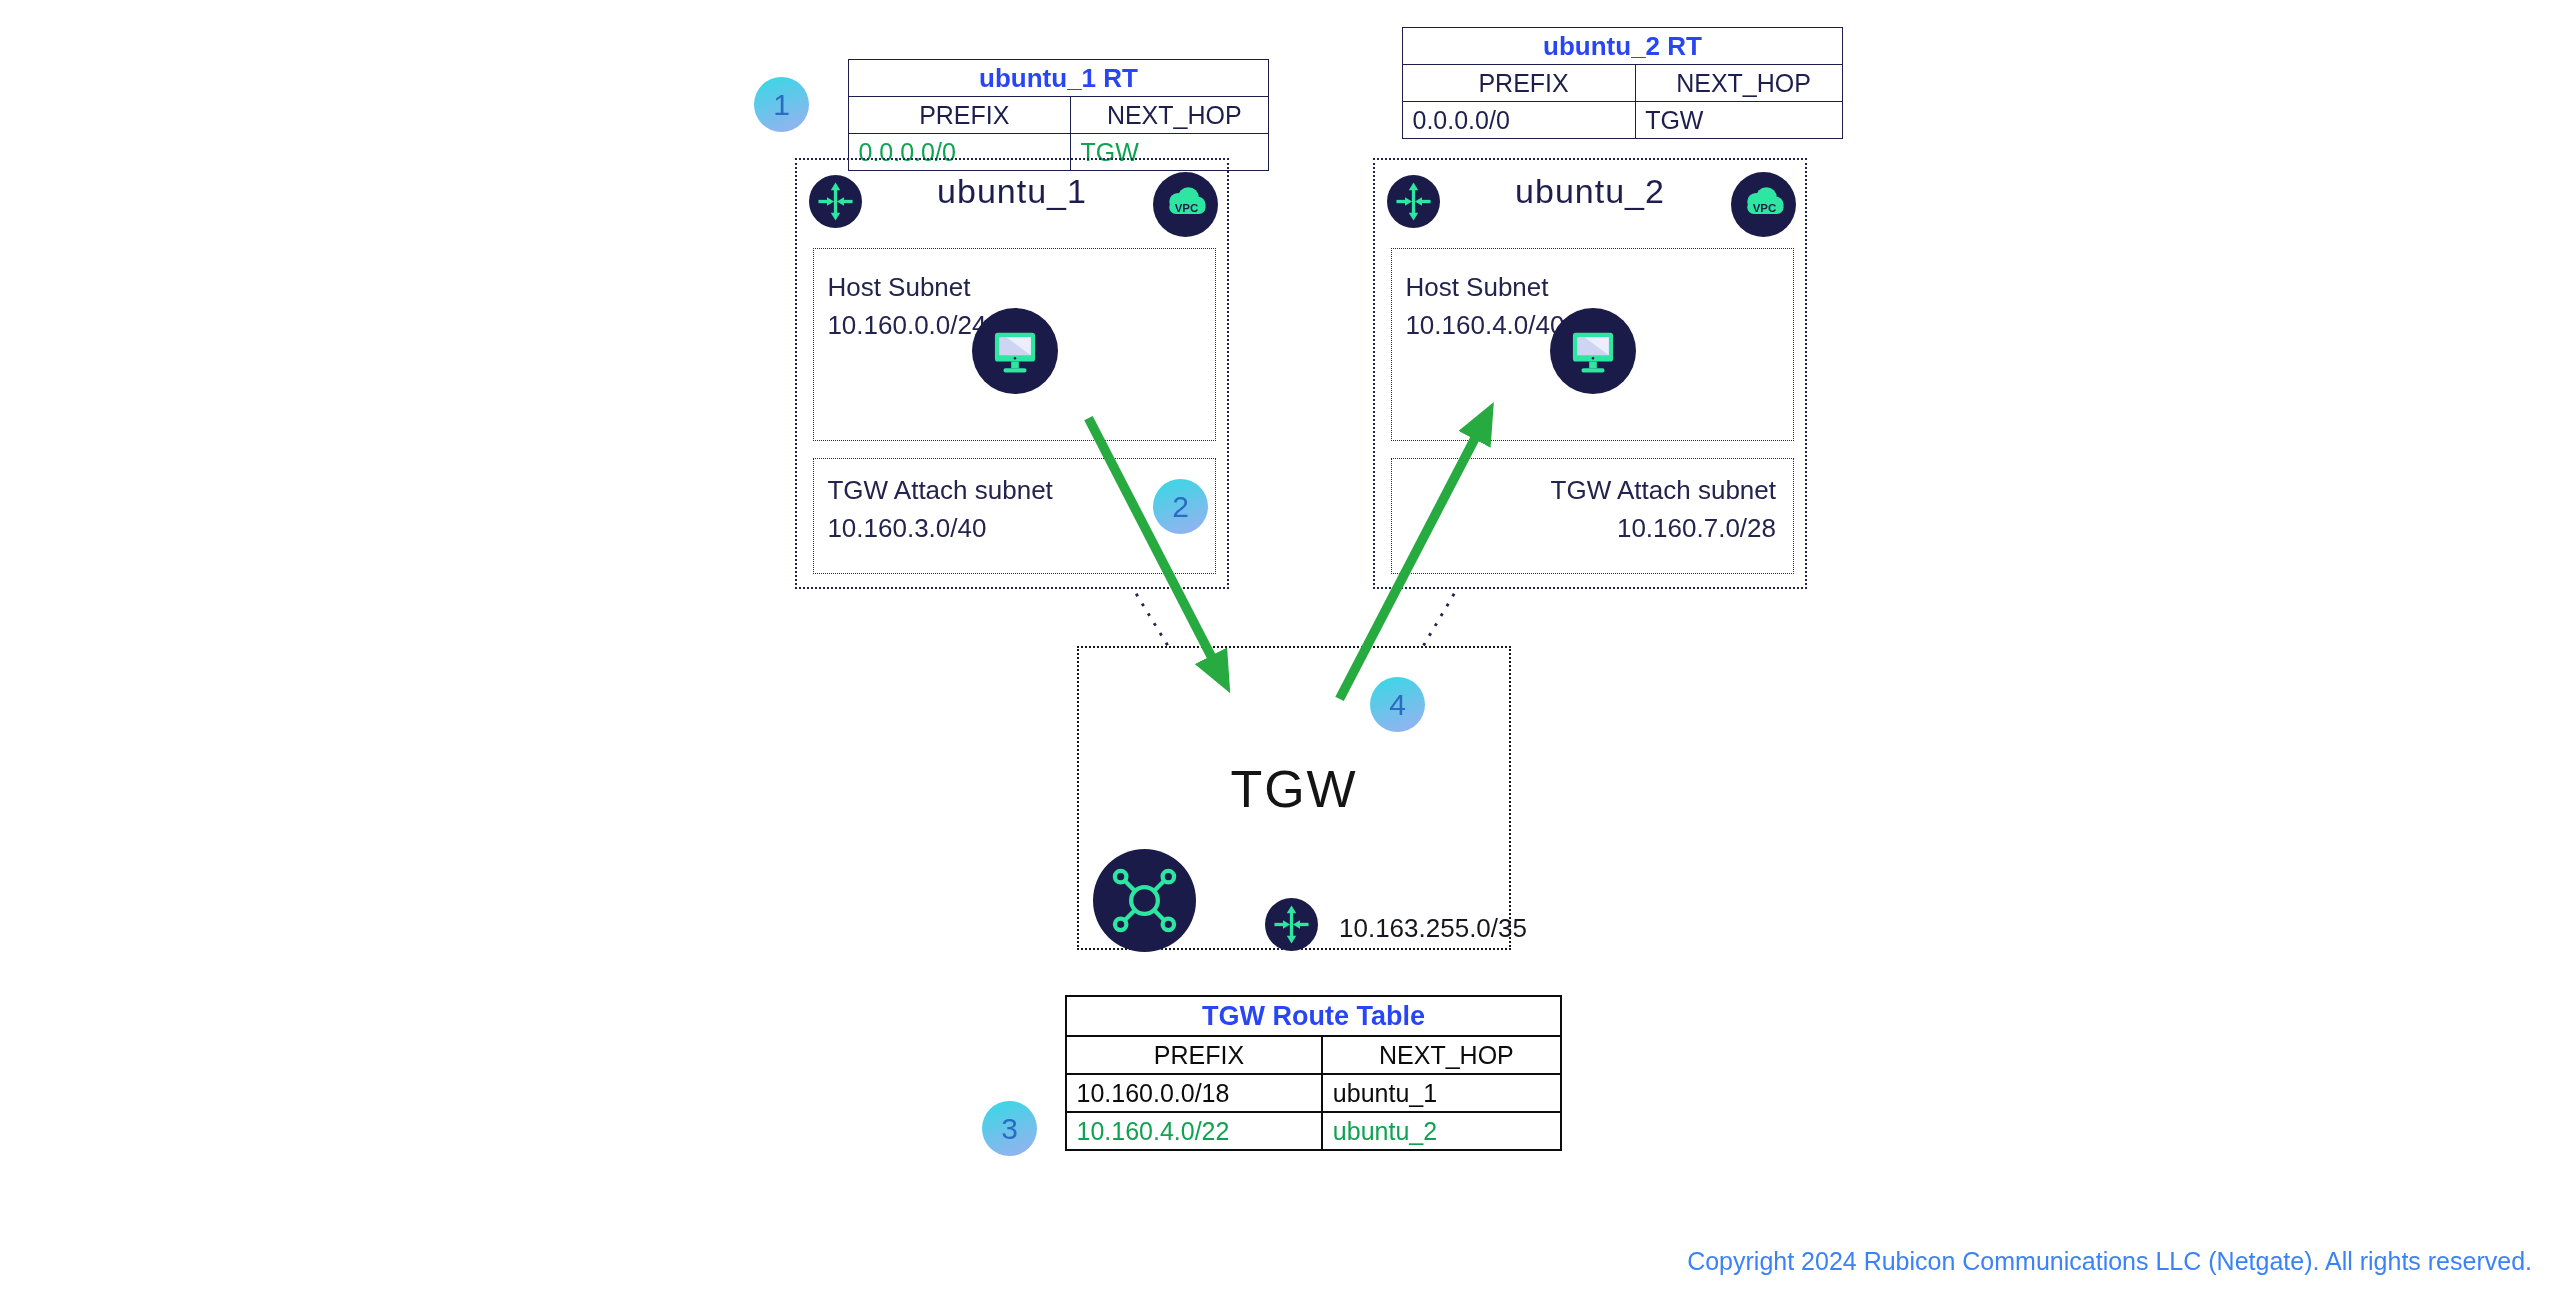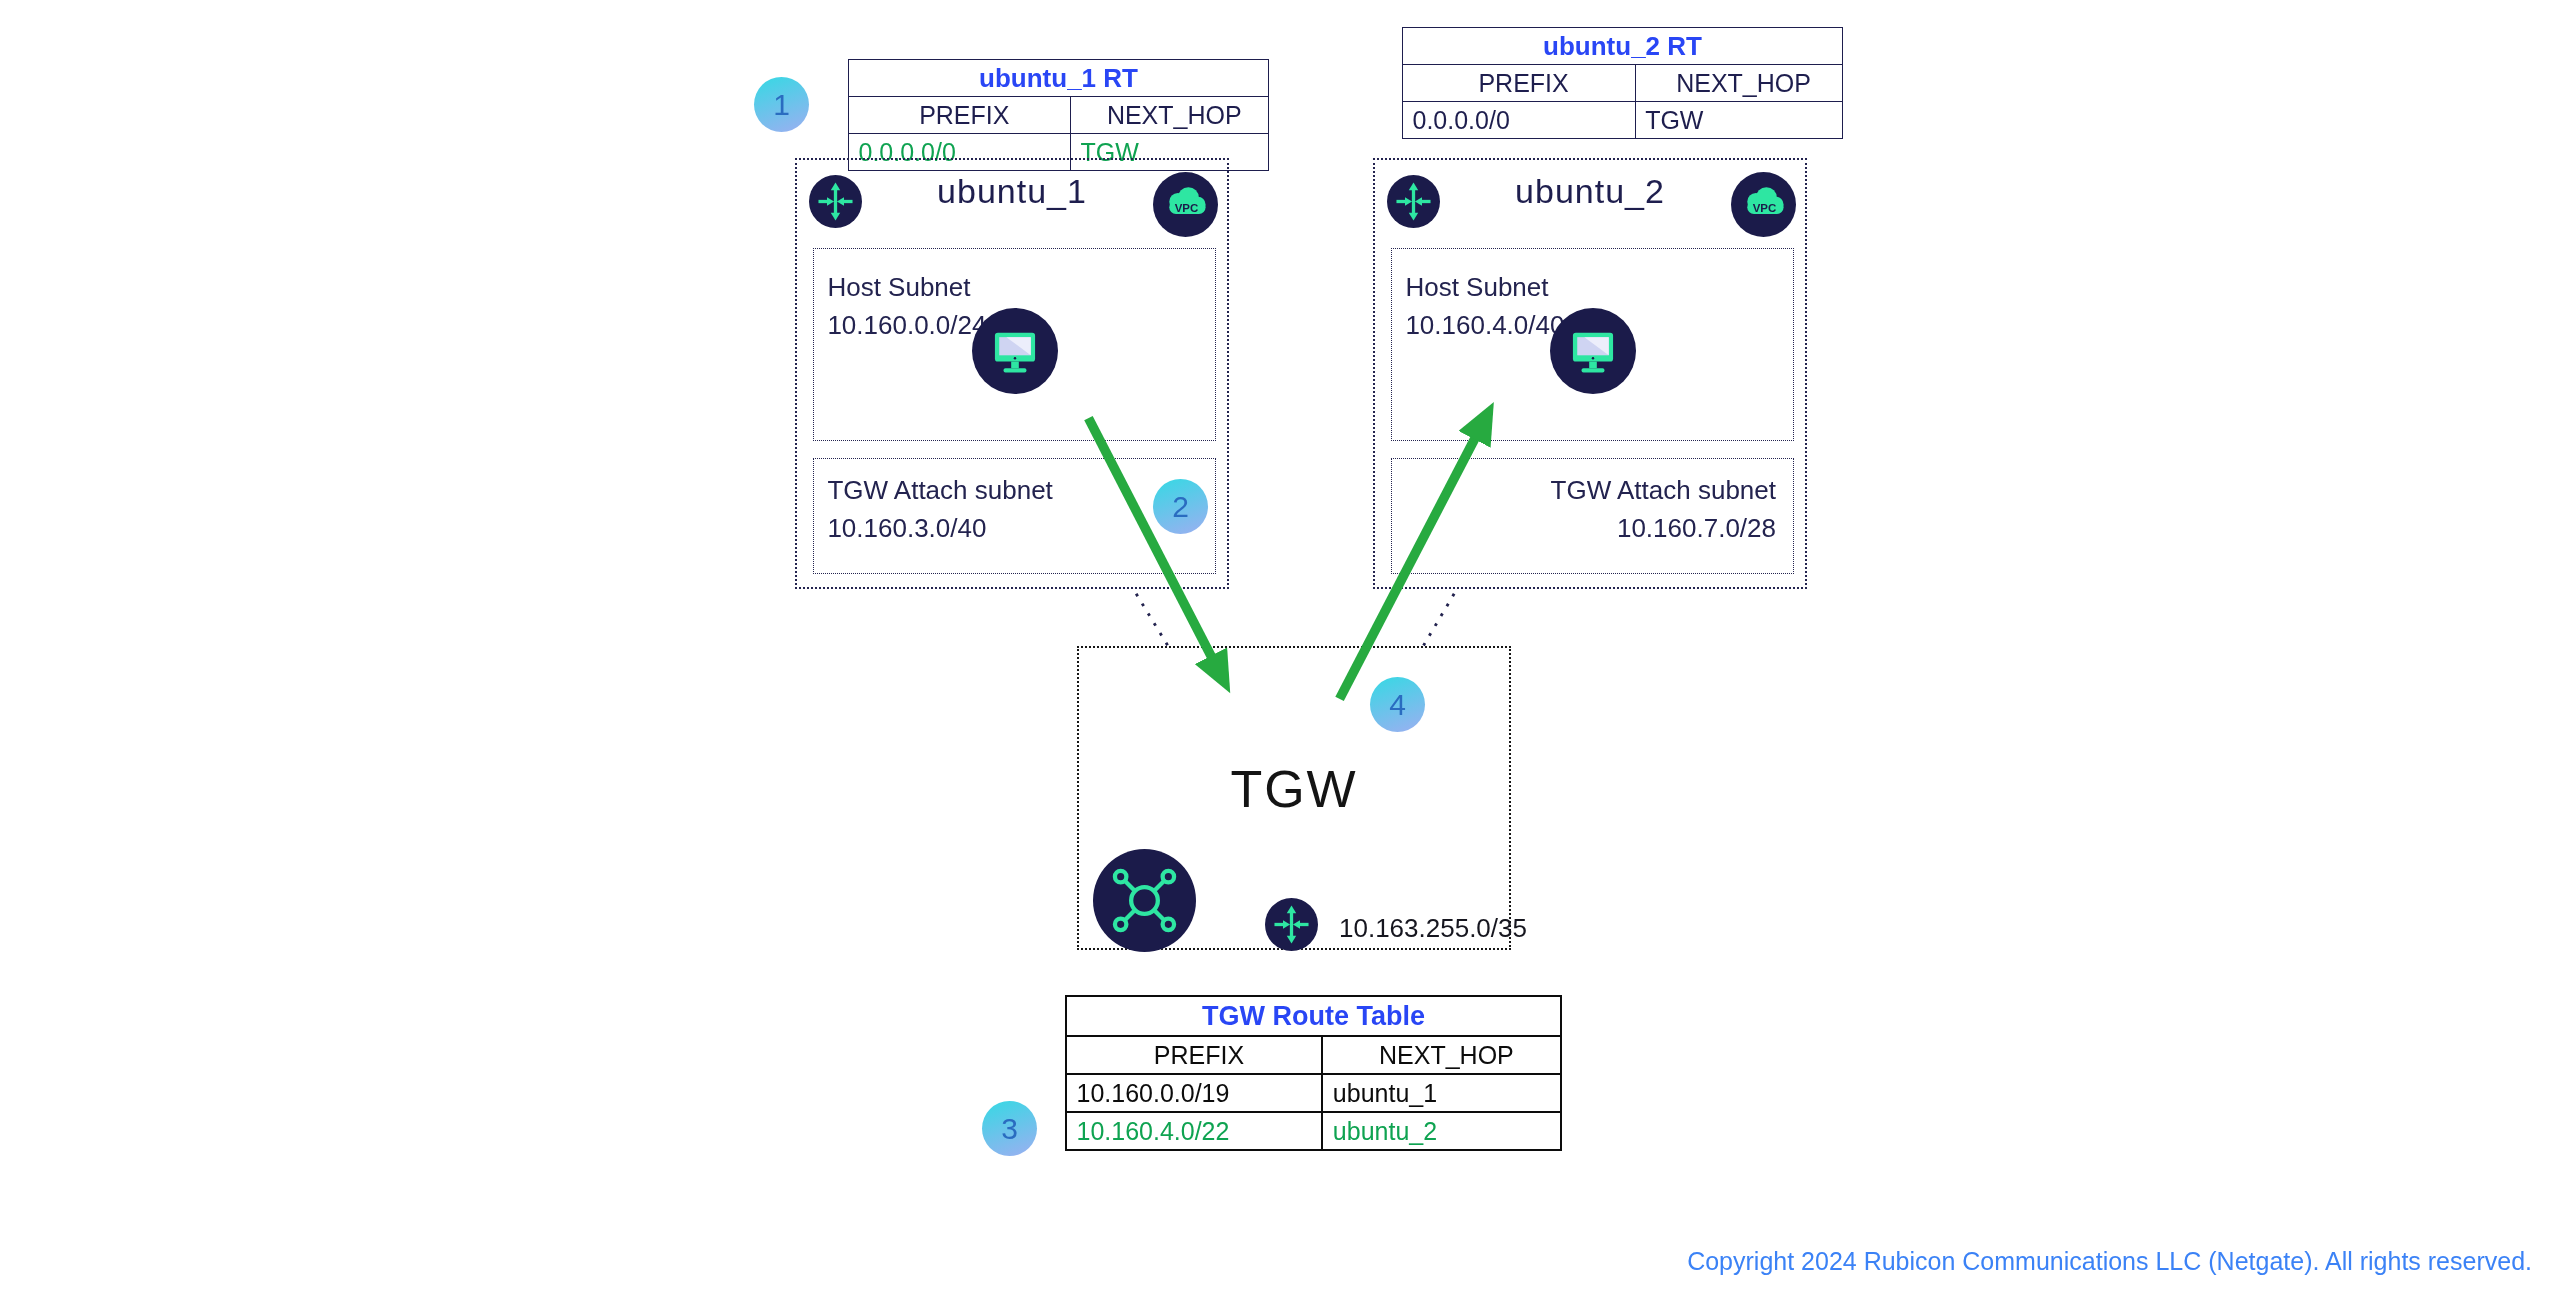--- a/index.html
+++ b/index.html
@@ -214,21 +214,21 @@
     <div class="tgw-cidr">10.163.255.0/35</div>
   </div>
 
   <div class="rt black" style="left:1065px;top:995px;width:497px;">
     <div class="rt-title">TGW Route Table</div>
     <div class="rt-row head">
       <div class="c c1">PREFIX</div>
       <div class="c c2">NEXT_HOP</div>
     </div>
     <div class="rt-row mid">
-      <div class="c c1">10.160.0.0/19</div>
+      <div class="c c1">10.160.0.0/18</div>
       <div class="c c2">ubuntu_1</div>
     </div>
     <div class="rt-row">
       <div class="c c1 green">10.160.4.0/22</div>
       <div class="c c2 green">ubuntu_2</div>
     </div>
   </div>
 
   <svg class="overlay" width="2576" height="1308" viewBox="0 0 2698 1370">
     <defs>

